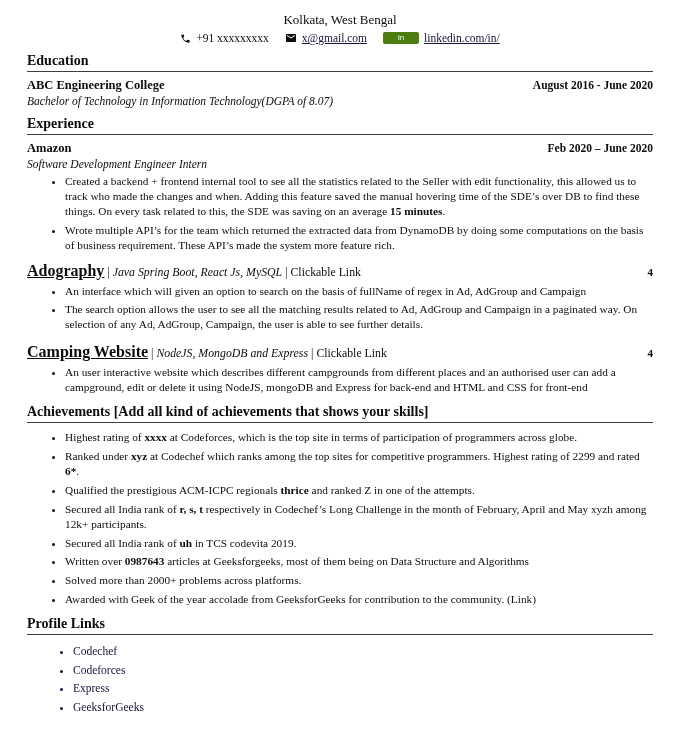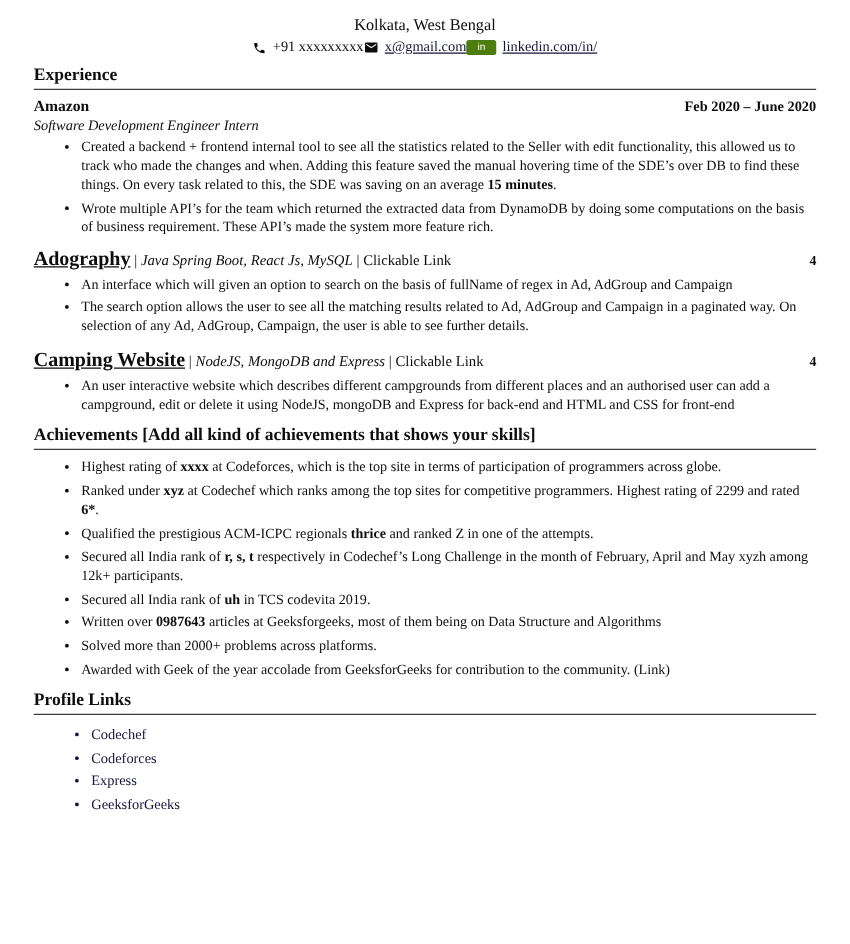--- a/index.html
+++ b/index.html
@@ -14,27 +14,27 @@
 
   
   .hdr { text-align: center; }
   .hdr-name {
     font-size: 29px; font-variant: small-caps; font-weight: normal;
     letter-spacing: 1px; line-height: 1.05;
   }
   .hdr-loc { font-size: 13px; margin-top: 3px; }
   .hdr-contact {
     margin-top: 4px; font-size: 11.5px;
-    display: flex; justify-content: center; align-items: center; 
+    display: flex; justify-content: center; align-items: center; gap: 16px;
   }
   .contact-item { display: inline-flex; align-items: center; gap: 5px; }
   .contact-item svg { display: block; }
   .link { text-decoration: underline; color: #14143c; cursor: pointer; }
   .li-badge {
-    width: 24px; height: 12px; background: #4d7c0f; color: #fff;
+    width: 36px; height: 12px; background: #4d7c0f; color: #fff;
     font-family: "Liberation Sans", sans-serif; font-size: 8px; font-weight: normal;
     display: inline-flex; align-items: center; justify-content: center;
     border-radius: 2px; line-height: 1;
   }
 
   
   .section { margin-top: 9px; }
   .sec-head {
     font-size: 14px; font-weight: bold;
     border-bottom: 1.6px solid #3d3d3d; padding-bottom: 2px;
@@ -88,20 +88,28 @@
         </span>
         <span class="link">x@gmail.com</span>
       </span>
       <span class="contact-item">
         <span class="li-badge">in</span>
         <span class="link">linkedin.com/in/</span>
       </span>
     </div>
   </div>
 
+  <div class="section">
+    <div class="sec-head">Education</div>
+    <div class="entry-row">
+      <span class="entry-title">ABC Engineering College</span>
+      <span class="entry-dates">August 2016 - June 2020</span>
+    </div>
+    <div class="entry-sub">Bachelor of Technology in Information Technology(DGPA of 8.07)</div>
+  </div>
 
   <div class="section">
     <div class="sec-head">Experience</div>
     <div class="entry-row">
       <span class="entry-title">Amazon</span>
       <span class="entry-dates">Feb 2020 – June 2020</span>
     </div>
     <div class="entry-sub">Software Development Engineer Intern</div>
     <ul class="bullets">
         <li><span>Created a backend + frontend internal tool to see all the statistics related to the Seller with edit functionality, this allowed us to track who made the changes and when. Adding this feature saved the manual hovering time of the SDE’s over DB to find these things. On every task related to this, the SDE was saving on an average </span><span class="b">15 minutes</span><span>.</span></li>

